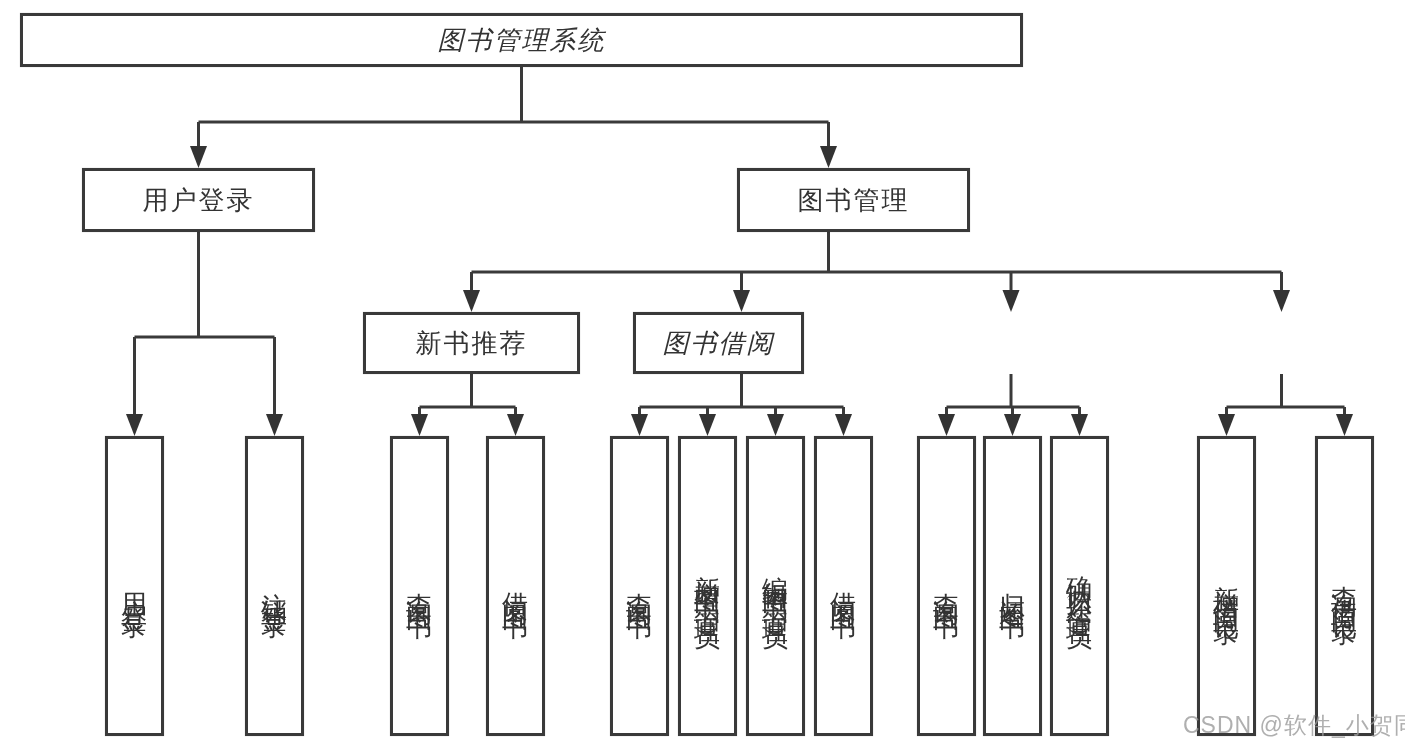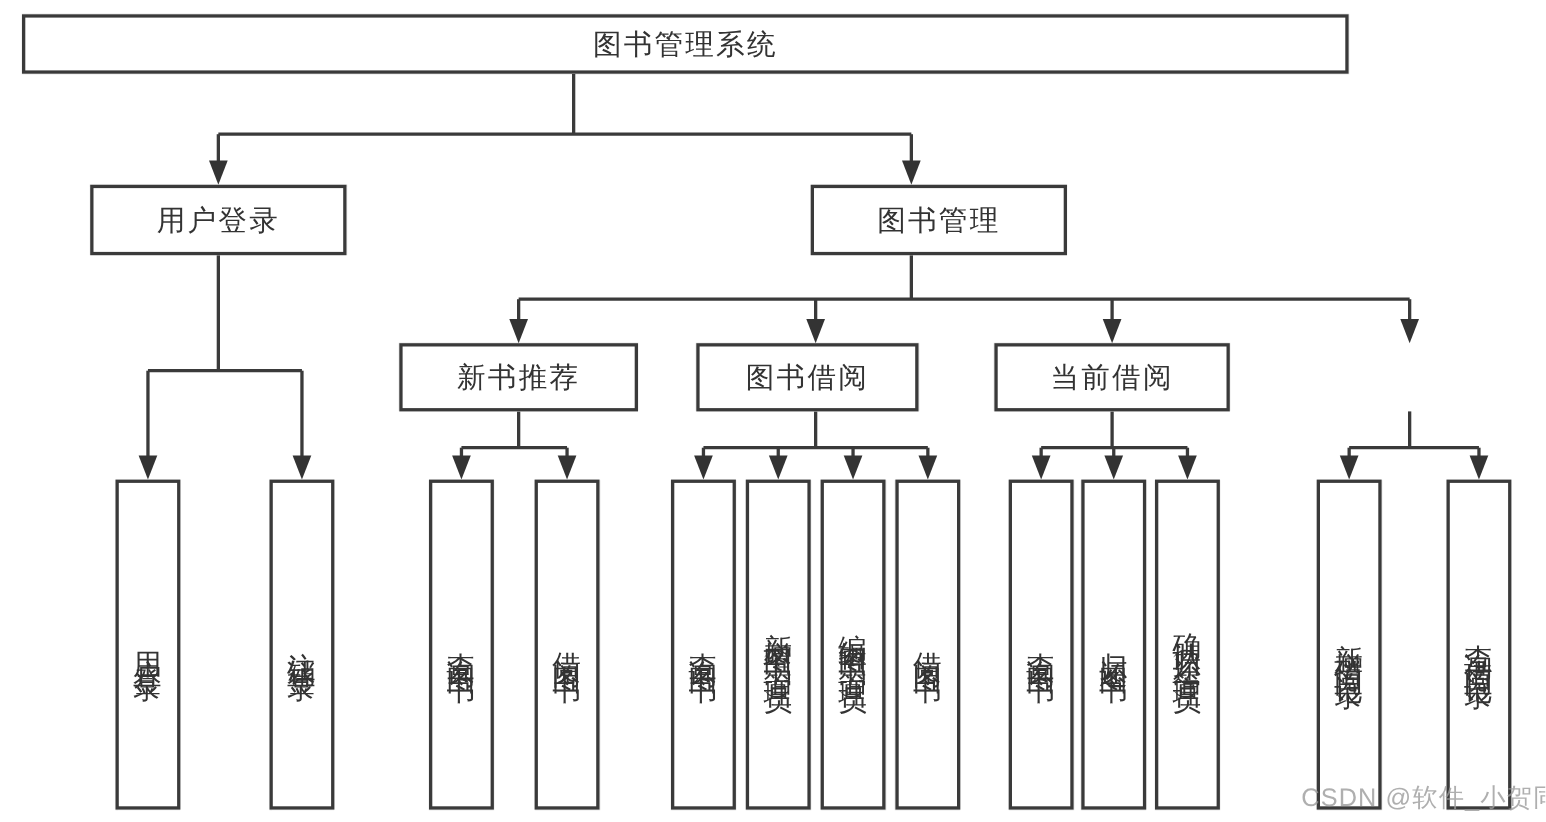--- a/index.html
+++ b/index.html
@@ -113,28 +113,27 @@
       <polygon points="767,414 784,414 775.5,436"></polygon>
       <polygon points="835,414 852,414 843.5,436"></polygon>
       <polygon points="938,414 955,414 946.5,436"></polygon>
       <polygon points="1004,414 1021,414 1012.5,436"></polygon>
       <polygon points="1071,414 1088,414 1079.5,436"></polygon>
       <polygon points="1218,414 1235,414 1226.5,436"></polygon>
       <polygon points="1336,414 1353,414 1344.5,436"></polygon>
     </g>
   </svg>
 
-  <div class="node" style="left:20px; top:13px; width:1206px; height:54px;">图书管理系统</div>
+  <div class="node" style="left:20px; top:13px; width:1003px; height:54px;font-style:italic;">图书管理系统</div>
 
   <div class="node" style="left:82px; top:168px; width:233px; height:64px;">用户登录</div>
   <div class="node" style="left:712px; top:168px; width:233px; height:64px;margin-left:25px;">图书管理</div>
 
   <div class="node" style="left:363px; top:312px; width:217px; height:62px;">新书推荐</div>
-  <div class="node" style="left:633px; top:312px; width:202px; height:62px;">图书借阅</div>
-  <div class="node" style="left:904px; top:312px; width:214px; height:62px;">当前借阅</div>
+  <div class="node" style="left:633px; top:312px; width:171px; height:62px;font-style:italic;">图书借阅</div>
 
   <div class="node vnode" style="left:105px; top:436px; width:59px; height:300px;">用户登录</div>
   <div class="node vnode" style="left:245px; top:436px; width:59px; height:300px;">注销登录</div>
 
   <div class="node vnode" style="left:390px; top:436px; width:59px; height:300px;">查询图书</div>
   <div class="node vnode" style="left:486px; top:436px; width:59px; height:300px;">借阅图书</div>
 
   <div class="node vnode" style="left:610px; top:436px; width:59px; height:300px;">查询图书</div>
   <div class="node vnode" style="left:678px; top:436px; width:59px; height:300px;">新增图书（管理员）</div>
   <div class="node vnode" style="left:746px; top:436px; width:59px; height:300px;">编辑图书（管理员）</div>

